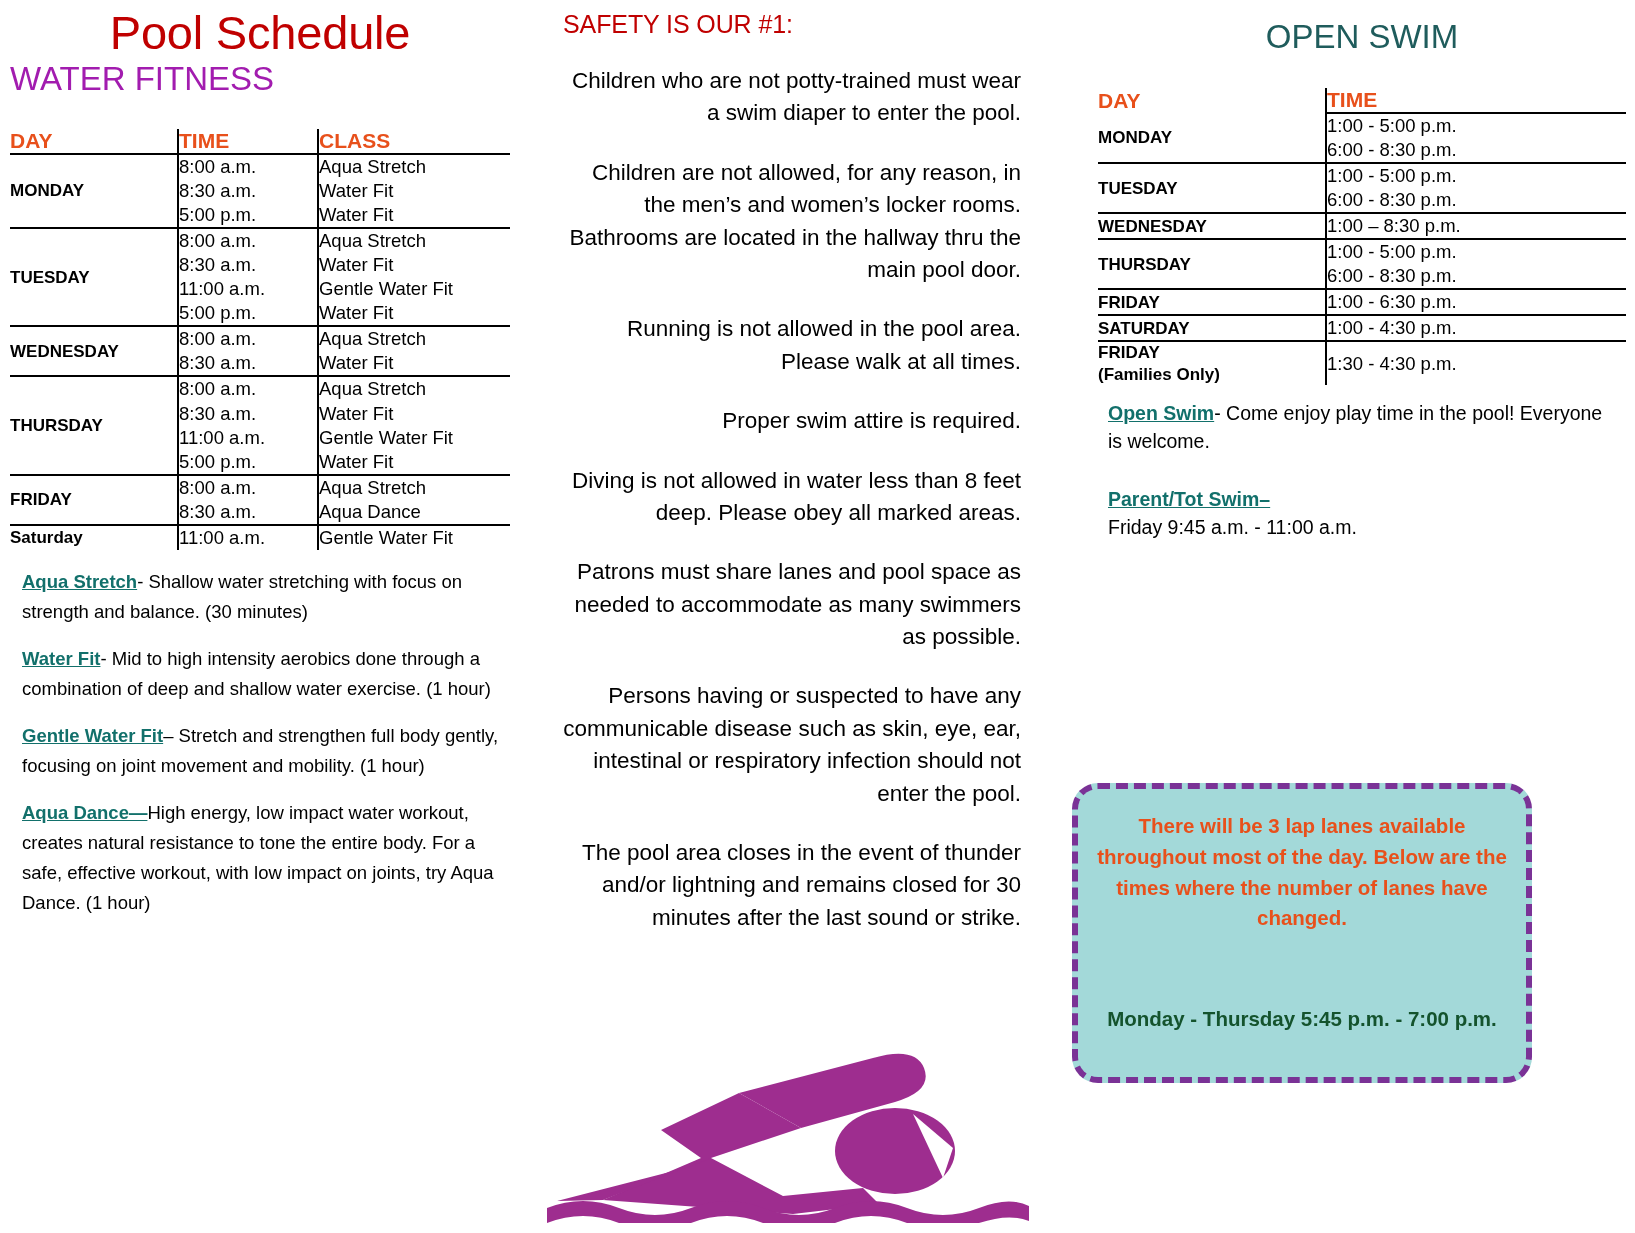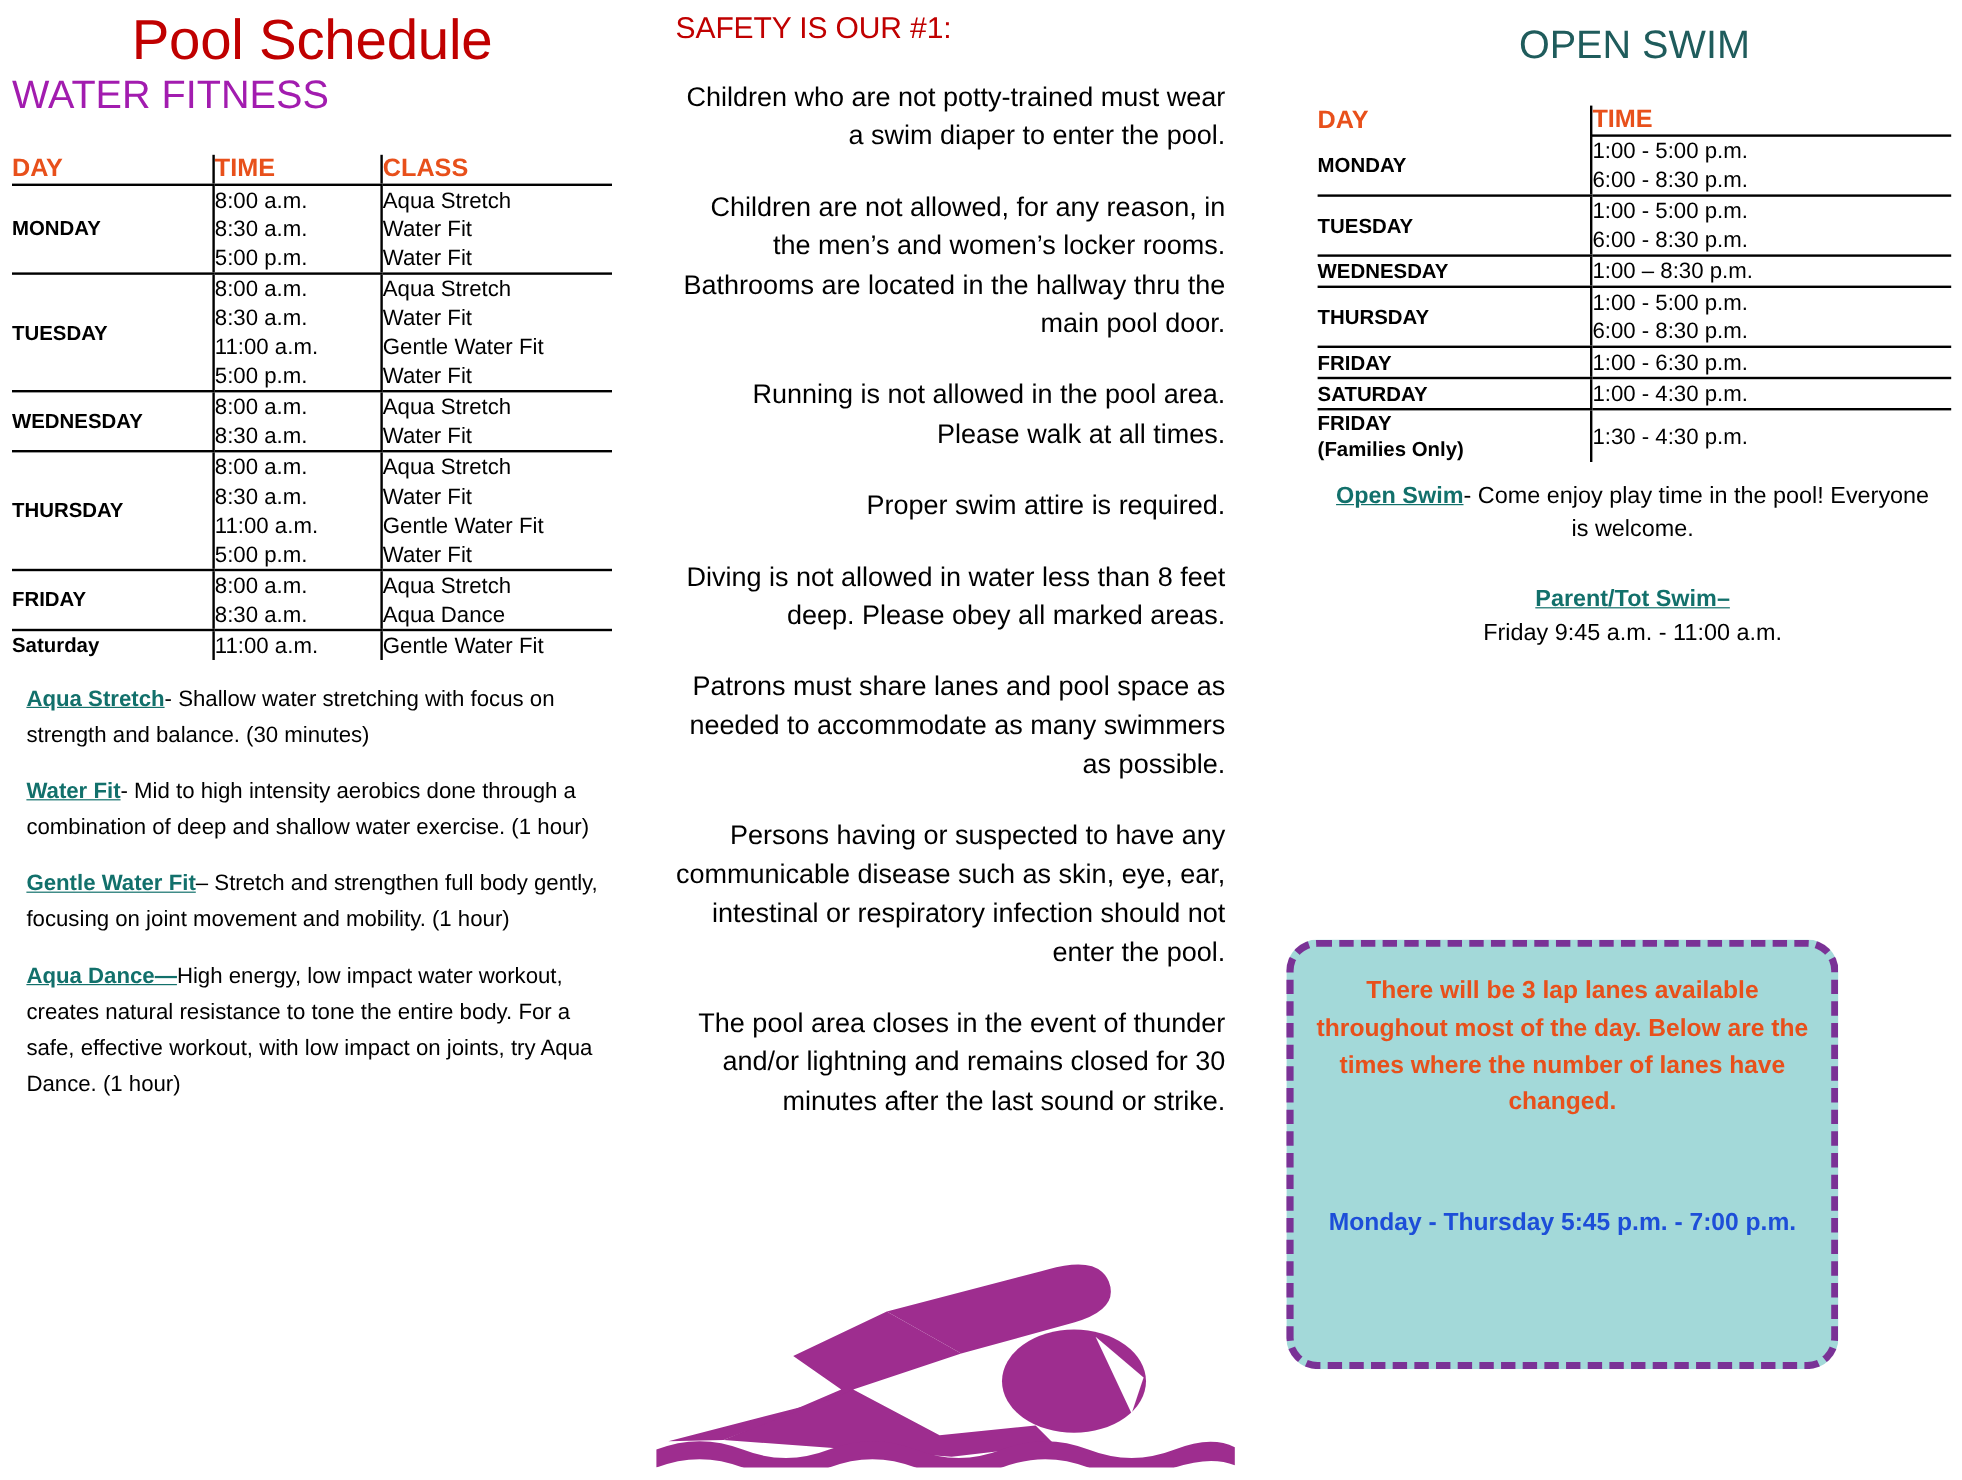--- a/index.html
+++ b/index.html
@@ -143,47 +143,46 @@
     line-height: 1.44;
     margin: 0 0 27px 0;
     text-align: right;
   }
 
   
   .os-note {
     font-size: 19.5px;
     line-height: 1.44;
     margin: 14px 13px 0 10px;
-    text-align: center;
   }
   .os-note.gap { margin-top: 30px; }
 
   
   .callout {
     position: absolute;
     left: 1072px;
     top: 783px;
     width: 460px;
-    height: 358px;
+    height: 300px;
     background: #A3D9D9;
     border: 6px dashed #7A3296;
     border-radius: 26px;
     box-sizing: border-box;
     padding: 22px 18px 0 18px;
   }
   .callout-main {
     color: #E8501B;
     font-weight: bold;
     font-size: 20.5px;
     line-height: 1.5;
     text-align: center;
     margin: 0;
   }
   .callout-foot {
-    color: #1d4ed8;
+    color: #14532d;
     font-weight: bold;
     font-size: 20.5px;
     text-align: center;
     margin: 73px 0 0 0;
     white-space: nowrap;
   }
 
   
   .swimmer {
     position: absolute;

